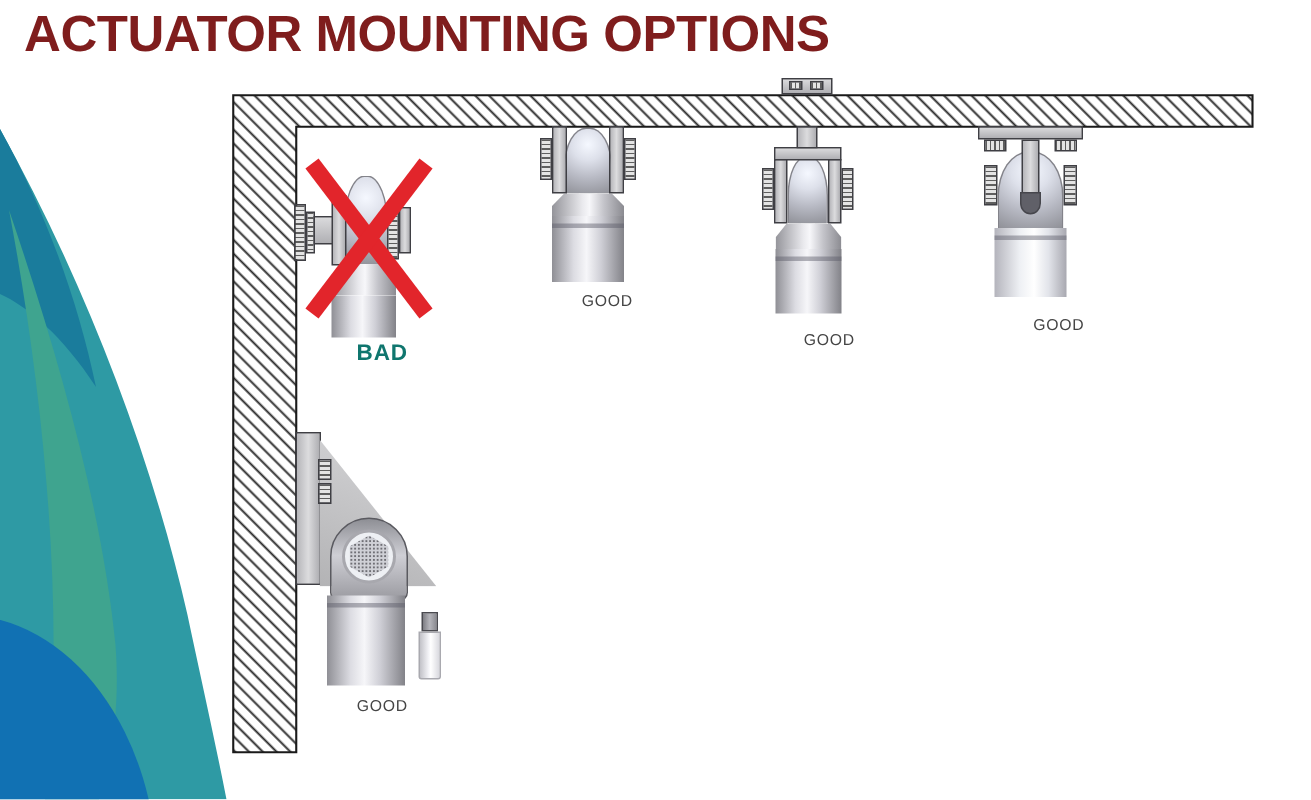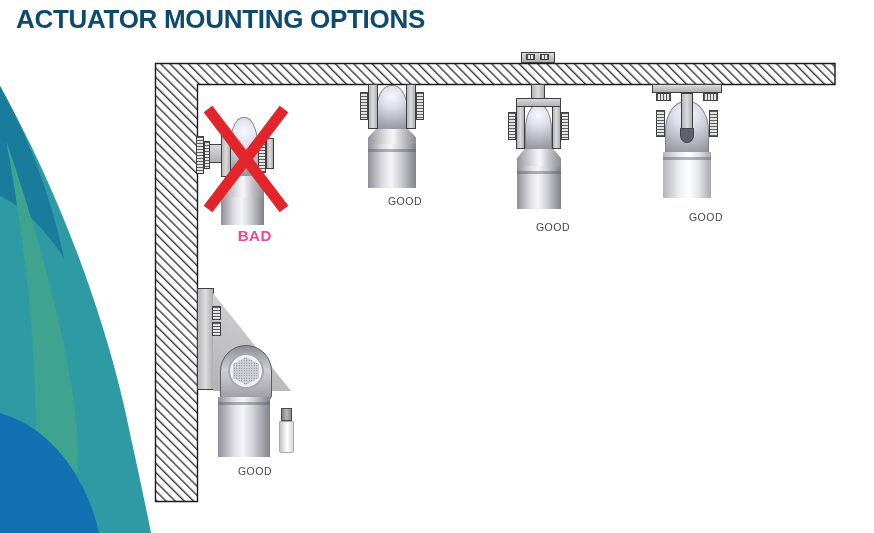--- a/index.html
+++ b/index.html
@@ -2,42 +2,42 @@
 <html><head>
 <meta charset="utf-8">
 <style>
   html,body{margin:0;padding:0;background:#fff;}
   .slide{
     position:relative;width:874px;height:533px;background:#ffffff;overflow:hidden;
     font-family:"Liberation Sans",sans-serif;
   }
   .abs{position:absolute;box-sizing:border-box;}
   .title{
-    left:16px;top:4px;font-size:26px;font-weight:700;color:#0c4a6e;
+    left:16px;top:4px;font-size:34px;font-weight:700;color:#7f1d1d;
     letter-spacing:-0.3px;white-space:nowrap;
   }
   
   .plate{background:linear-gradient(90deg,#b6b6ba,#dcdcde 50%,#aeaeb2);border:1px solid #3f3f44;}
   .hplate{background:linear-gradient(180deg,#dadadc,#b0b0b4);border:1px solid #3f3f44;}
   .washer{background:repeating-linear-gradient(180deg,#5e5e5e 0 1px,#e4e4e4 1px 3px);border:1px solid #3f3f44;}
   .washerh{background:repeating-linear-gradient(90deg,#5e5e5e 0 1px,#e4e4e4 1px 3px);border:1px solid #3f3f44;}
   .head{
     background:radial-gradient(circle at 50% 24%,#f5f8ff 0%,#dde0ea 30%,#b8bac4 62%,#8f9097 100%);
     border:1px solid #83838a;border-bottom:none;
     border-radius:46% 46% 0 0 / 58% 58% 0 0;
   }
   .flare{
     background:linear-gradient(90deg,#94949a,#e9e9ed 42%,#f7f7fa 52%,#c4c4ca 72%,#8b8b91);
     clip-path:polygon(17% 0,83% 0,100% 55%,100% 100%,0 100%,0 55%);
   }
   .body{background:linear-gradient(90deg,#8f8f95,#dcdce2 30%,#f6f6f9 48%,#cfcfd6 68%,#828288);}
   .body.light{background:linear-gradient(90deg,#b4b4bc,#eef0f4 35%,#ffffff 55%,#e2e4ea 75%,#a8a8b0);}
   .band{background:rgba(92,92,104,0.45);height:3px;}
   .lbl{font-size:10.5px;color:#454545;letter-spacing:0.5px;text-align:right;}
-  .lbl.bad{font-size:15px;font-weight:700;color:#ec4899;letter-spacing:0.6px;}
+  .lbl.bad{font-size:15px;font-weight:700;color:#0f766e;letter-spacing:0.6px;}
   .tridark{background:#606068;border:1px solid #46464c;border-radius:0 0 50% 50%;}
 </style>
 </head>
 <body>
 
 <div class="slide">
 
   <svg class="abs" style="left:0;top:0;" width="170" height="533" viewBox="0 0 170 533">
     <path d="M0,86 C55,185 100,300 125,410 C133,448 143,492 151,533 L0,533 Z" fill="#2E9AA4"></path>
     <path d="M0,86 C30,140 52,200 64,258 C42,224 18,204 0,196 Z" fill="#1A7C9C"></path>

